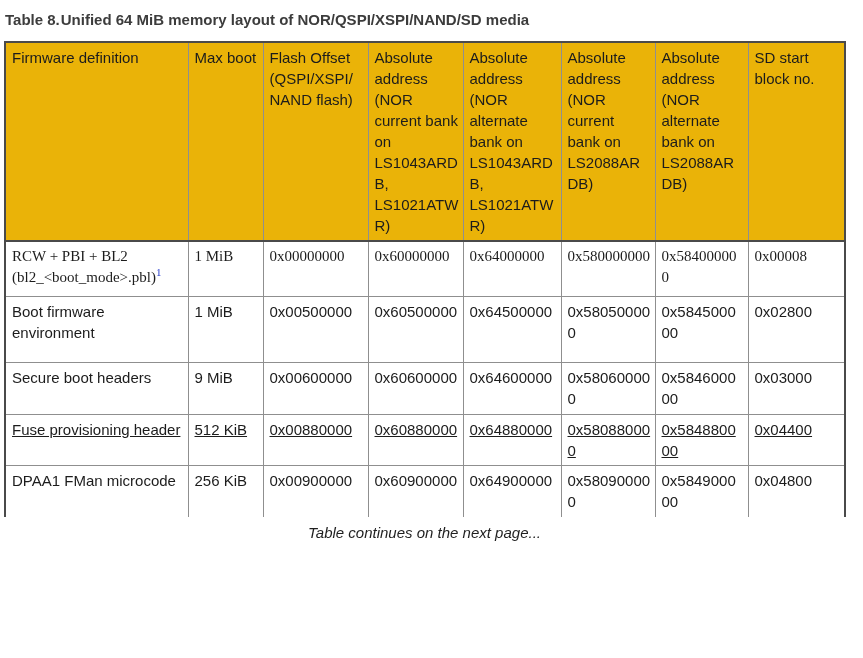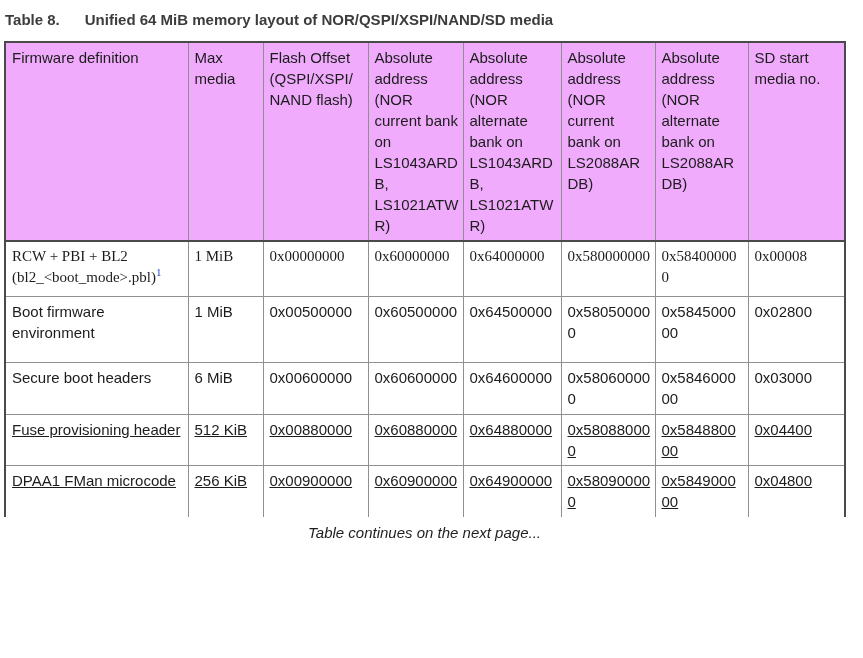--- a/index.html
+++ b/index.html
@@ -12,53 +12,53 @@
   }
   .page { padding: 10px 0 0 4px; }
 
   .caption {
     font-size: 15px;
     font-weight: bold;
     color: #3c3c3c;
     margin: 0 0 11px 1px;
     line-height: 20px;
   }
-  .caption .caption-label { margin-right: 25px; }
+  .caption .caption-label { margin-right: 1px; }
 
   table.mem-table {
     border-collapse: collapse;
     table-layout: fixed;
     width: 841px;
     border: 2px solid #4a4a4a;
     border-bottom: none;
     font-size: 15px;
     line-height: 21px;
   }
   th, td {
     border: 1px solid #8f8f8f;
     vertical-align: top;
     text-align: left;
     padding: 4px 4px 4px 6px;
     overflow-wrap: break-word;
     word-wrap: break-word;
     font-weight: normal;
   }
   thead th {
-    background: #f0abfc;
+    background: #eab308;
     border-bottom: 2px solid #4a4a4a;
   }
   thead tr { height: 184px; }
   tbody tr:nth-child(1) { height: 55px; font-family: Liberation Serif, serif; }
   tbody tr:nth-child(2) { height: 66px; }
   tbody tr:nth-child(3) { height: 52px; padding-left: 17px; }
   tbody tr:nth-child(4) { height: 48px; text-decoration: underline; }
   tbody tr:nth-child(5) { height: 52px; }
   tbody tr:nth-child(6) { height: 50px; }
   tbody tr:nth-child(7) { height: 52px; }
-  tbody tr:last-child td { border-bottom: none; text-decoration: underline; }
+  tbody tr:last-child td { border-bottom: none; }
 
   sup.footnote-ref {
     color: #2e43cf;
     font-size: 11px;
     line-height: 0;
     vertical-align: super;
   }
 
   .continuation {
     width: 841px;
@@ -85,27 +85,27 @@
         <col style="width:105px">
         <col style="width:95px">
       <col style="width:98px">
         <col style="width:94px">
         <col style="width:93px">
         <col style="width:97px">
     </colgroup>
     <thead>
       <tr>
         <th>Firmware definition</th>
-        <th>Max media</th>
+        <th>Max boot</th>
         <th>Flash Offset (QSPI/XSPI/NAND flash)</th>
         <th>Absolute address (NOR current bank on LS1043ARDB, LS1021ATWR)</th>
         <th>Absolute address (NOR alternate bank on LS1043ARDB, LS1021ATWR)</th>
         <th>Absolute address (NOR current bank on LS2088ARDB)</th>
         <th>Absolute address (NOR alternate bank on LS2088ARDB)</th>
-        <th>SD start media no.</th>
+        <th>SD start block no.</th>
       </tr>
     </thead>
     <tbody>
       <tr>
         <td><span>RCW + PBI + BL2 (bl2_&lt;boot_mode&gt;.pbl)</span><sup class="footnote-ref">1</sup></td>
         <td>1 MiB</td>
         <td>0x00000000</td>
         <td>0x60000000</td>
         <td>0x64000000</td>
         <td>0x580000000</td>
@@ -117,21 +117,21 @@
         <td>1 MiB</td>
         <td>0x00500000</td>
         <td>0x60500000</td>
         <td>0x64500000</td>
         <td>0x580500000</td>
         <td>0x584500000</td>
         <td>0x02800</td>
       </tr>
       <tr>
         <td>Secure boot headers</td>
-        <td>6 MiB</td>
+        <td>9 MiB</td>
         <td>0x00600000</td>
         <td>0x60600000</td>
         <td>0x64600000</td>
         <td>0x580600000</td>
         <td>0x584600000</td>
         <td>0x03000</td>
       </tr>
       <tr>
         <td>Fuse provisioning header</td>
         <td>512 KiB</td>

